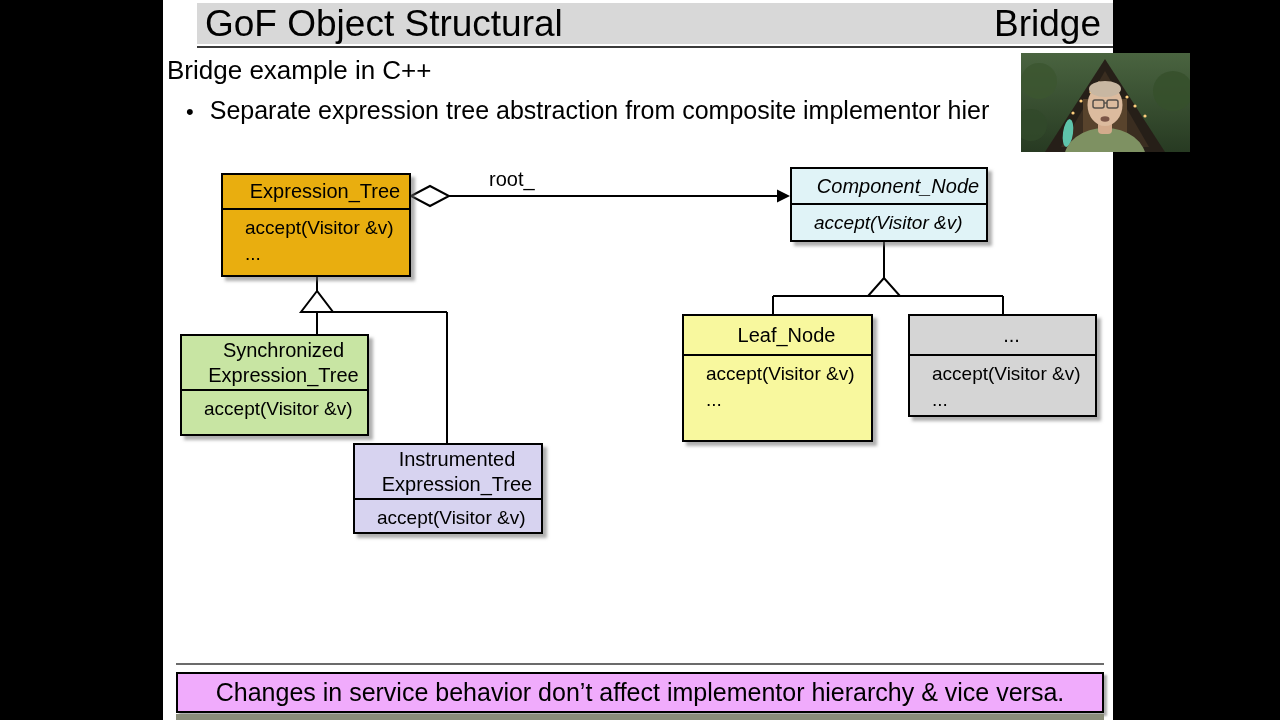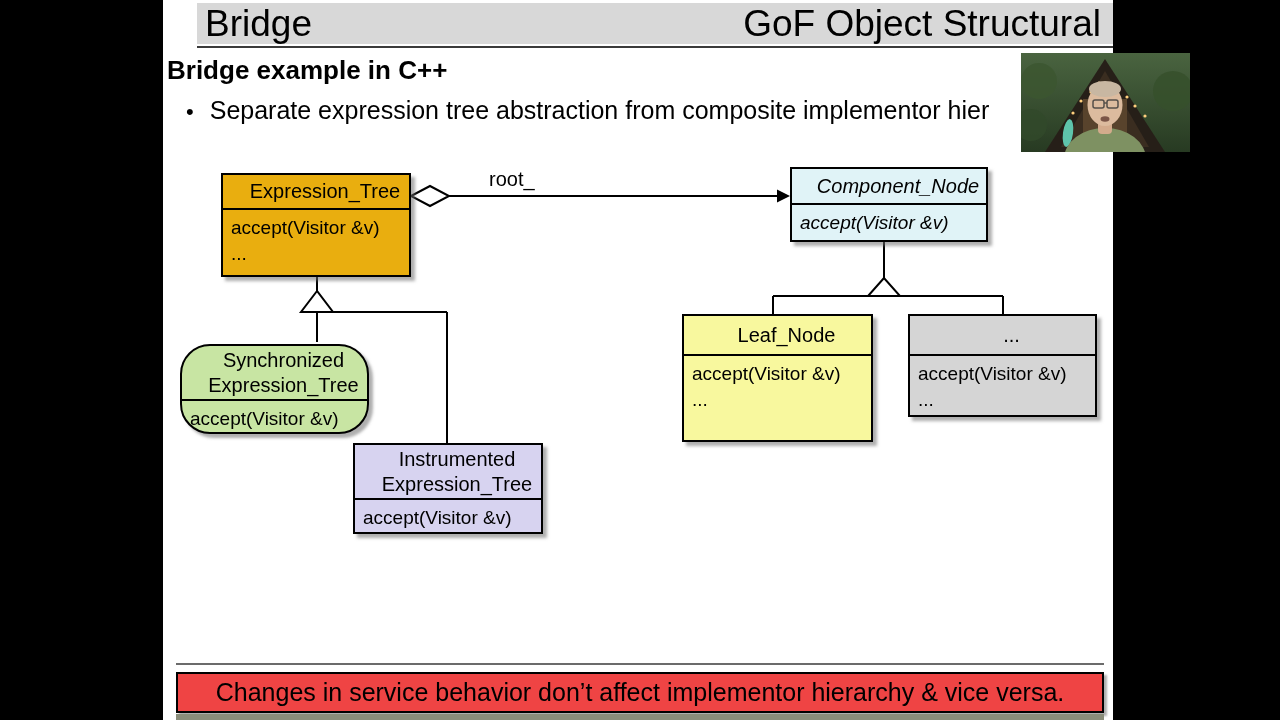--- a/index.html
+++ b/index.html
@@ -10,73 +10,73 @@
   .abs { position:absolute; }
   .slide { left:163px; top:0; width:950px; height:720px; background:#ffffff; }
 
   .title-bar {
     left:197px; top:3px; width:916px; height:41px; background:#D8D8D8;
     display:flex; justify-content:space-between; align-items:center;
     padding:0 12px 0 8px; box-sizing:border-box; font-size:37px; line-height:1;
   }
   .title-rule { left:197px; top:46px; width:916px; height:2px; background:#3a3a3a; }
 
-  .heading { left:167px; top:55px; font-size:26px; font-weight:bold; }
+  .heading { left:167px; top:55px; font-size:26px; font-weight:normal; }
   .bullet-row { left:186px; top:96px; font-size:25px; display:flex; }
   .bullet-glyph { margin-right:16px; font-size:22px; line-height:32px; }
 
   .uml {
     position:absolute; border:2px solid #000; box-sizing:border-box;
     box-shadow:4px 4px 3px rgba(110,110,110,0.55);
   }
   .uml .hdr {
     border-bottom:2px solid #000; text-align:center; font-size:20px;
     display:flex; flex-direction:column; justify-content:center; line-height:1.25;padding-left:18px;
   }
-  .uml .bod { padding:5px 8px 0 8px; font-size:19px; line-height:1.35; }
+  .uml .bod { padding:5px 8px 0 22px; font-size:19px; line-height:1.35; }
   .italic { font-style:italic; }
 
   .et   { left:221px; top:173px; width:190px; height:104px; background:#E9AE0F; }
   .et .hdr { height:33px; }
   .cn   { left:790px; top:167px; width:198px; height:75px;  background:#E0F3F7; }
   .cn .hdr { height:34px; }
-  .sy   { left:180px; top:344px; width:189px; height:90px;  background:#C8E5A3;border-radius:30px; }
+  .sy   { left:180px; top:334px; width:189px; height:102px;  background:#C8E5A3; }
   .sy .hdr { height:53px; }
   .in   { left:353px; top:443px; width:190px; height:91px;  background:#D7D3F0; }
   .in .hdr { height:53px; }
   .lf   { left:682px; top:314px; width:191px; height:128px; background:#F8F89E; }
   .lf .hdr { height:38px; }
   .ot   { left:908px; top:314px; width:189px; height:103px; background:#D5D5D5; }
   .ot .hdr { height:38px; }
 
   .assoc-label { left:456px; top:168px; font-size:20px;margin-left:33px; }
 
   .conn-svg { left:0; top:0; width:1280px; height:720px; pointer-events:none; }
 
   .footer-rule { left:176px; top:663px; width:928px; height:2px; background:#6b6b6b; }
   .banner {
-    left:176px; top:672px; width:928px; height:41px; background:#ef4444;
+    left:176px; top:672px; width:928px; height:41px; background:#f0abfc;
     border:2px solid #000; box-sizing:border-box;
     display:flex; align-items:center; justify-content:center; font-size:25px;
     box-shadow:3px 3px 2px rgba(110,110,110,0.55);
   }
   .bottom-strip { left:176px; top:714px; width:928px; height:6px; background:#8A8D7A; }
 
   .webcam { left:1021px; top:53px; width:169px; height:99px; overflow:hidden; }
 </style>
 </head>
 <body>
 
 <div class="stage">
 
   <div class="abs slide"></div>
 
   <div class="abs title-bar">
+    <span>GoF Object Structural</span>
     <span>Bridge</span>
-    <span>GoF Object Structural</span>
   </div>
   <div class="abs title-rule"></div>
 
   <div class="abs heading">Bridge example in C++</div>
   <div class="abs bullet-row">
     <span class="bullet-glyph">•</span>
     <span>Separate expression tree abstraction from composite implementor hier</span>
   </div>
 
   <svg class="abs conn-svg">

